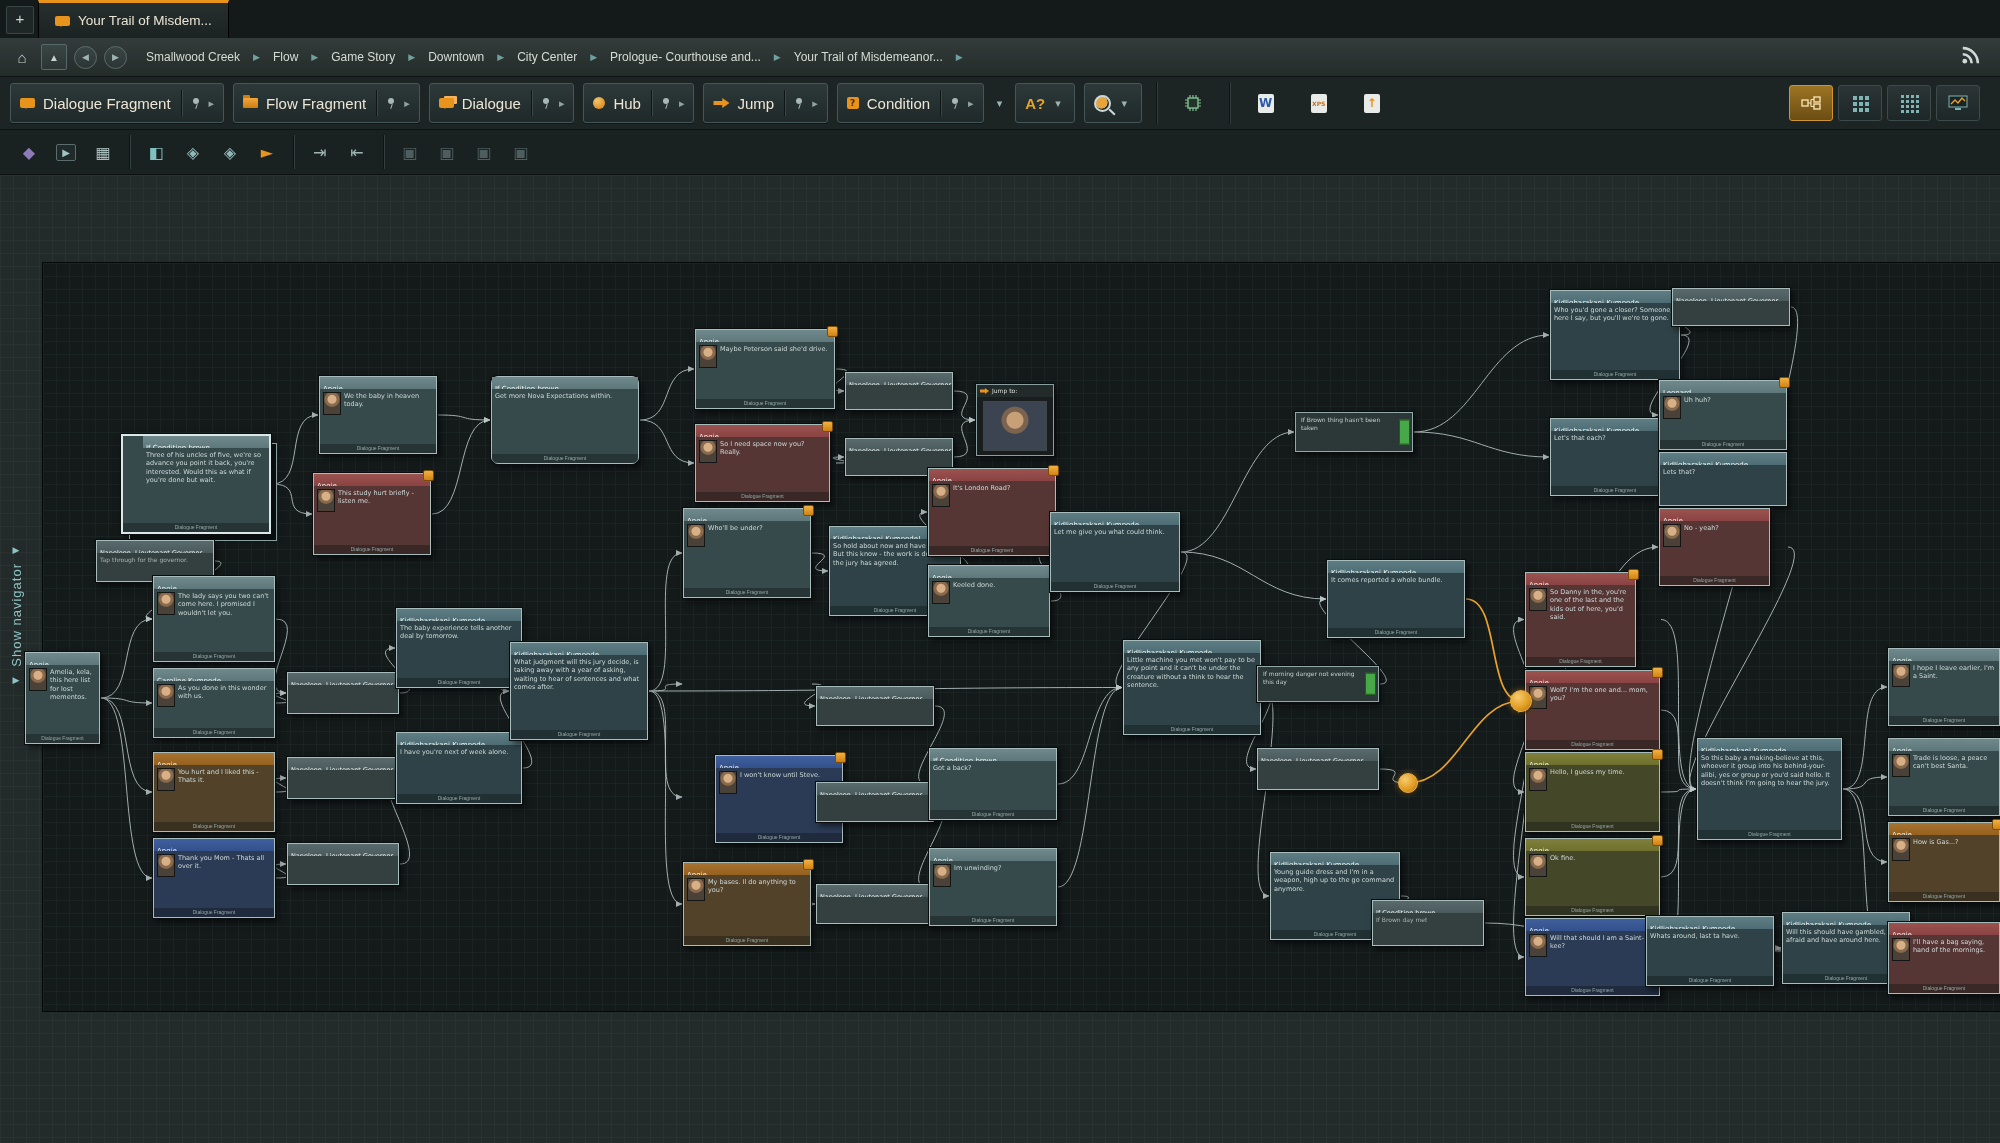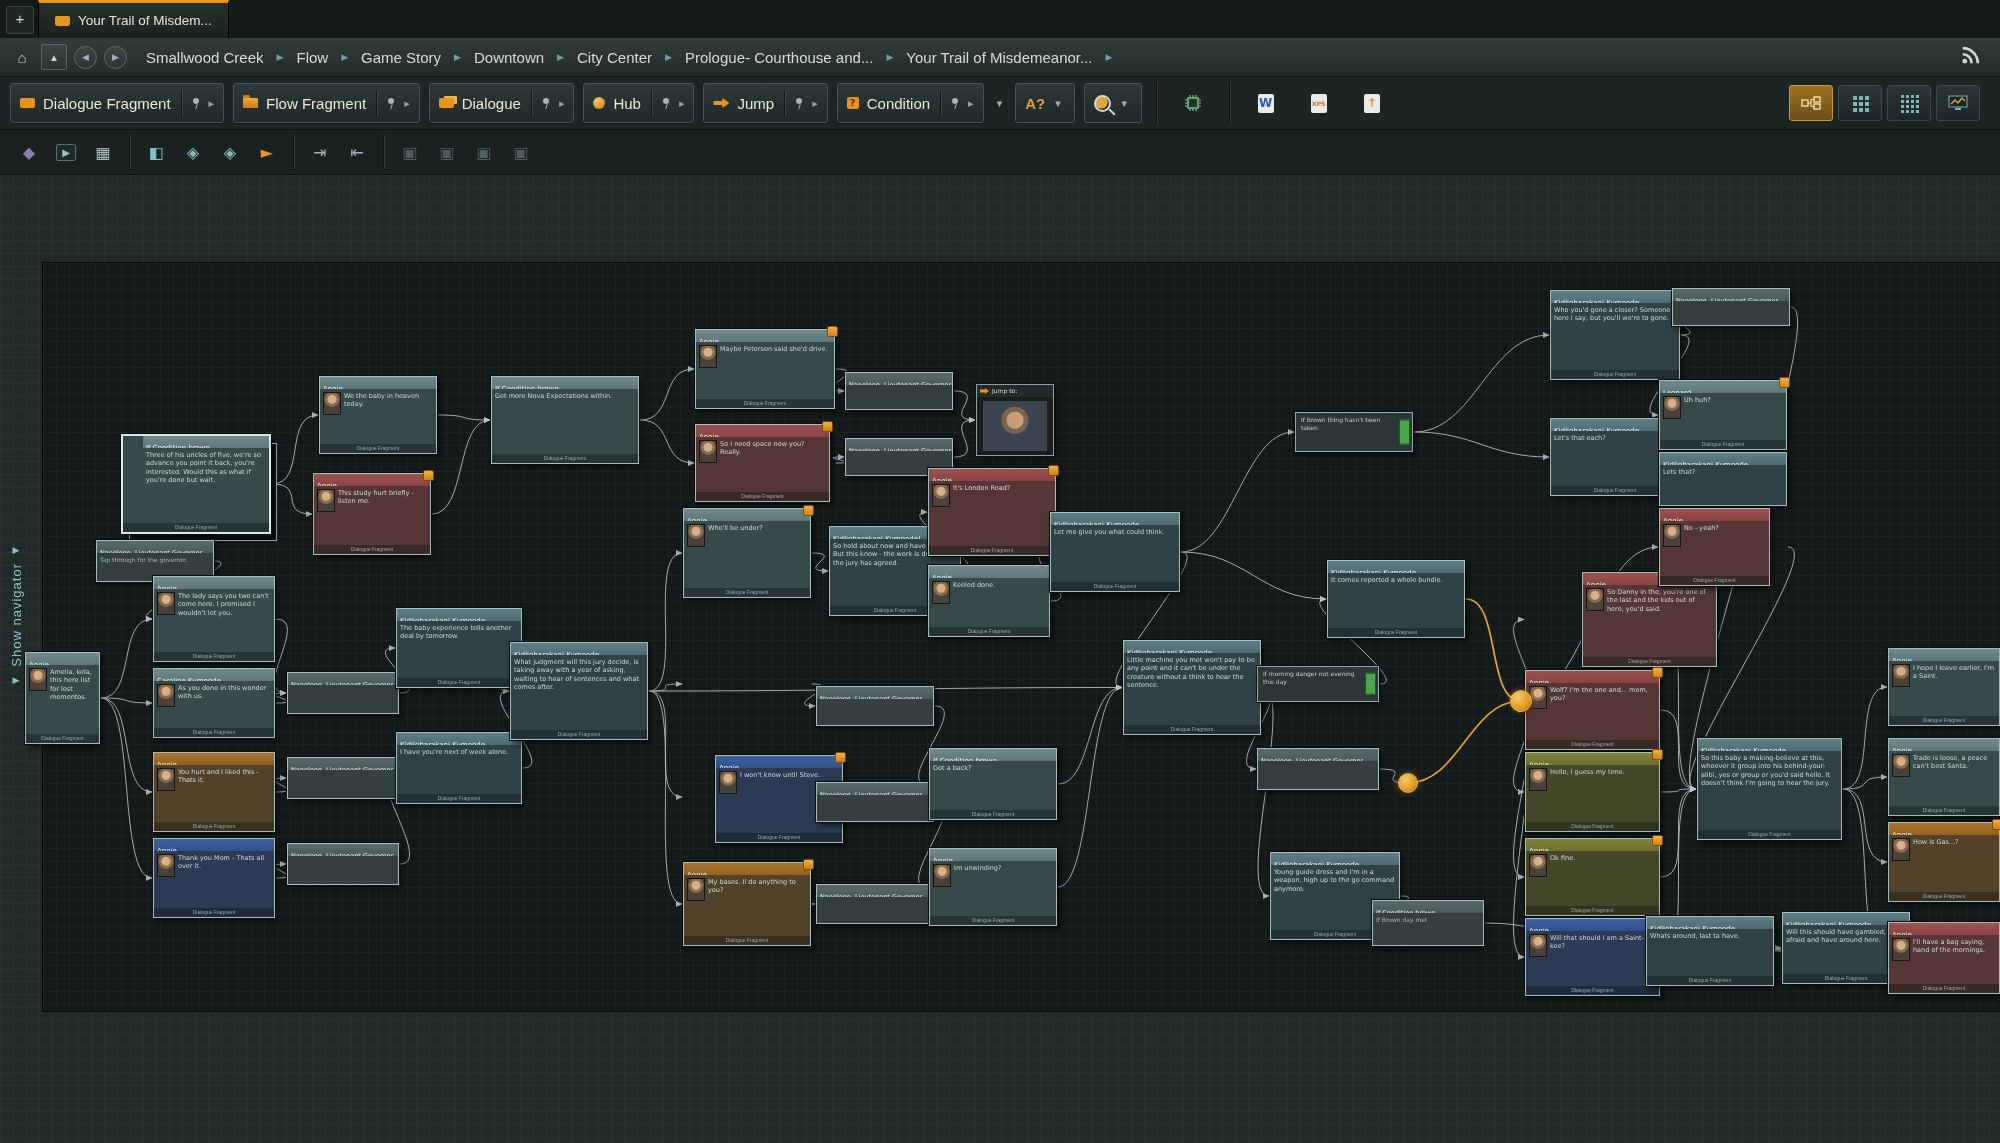--- a/index.html
+++ b/index.html
@@ -10,21 +10,21 @@
   .tab-active{height:35px;display:flex;align-items:center;gap:8px;padding:0 16px;background:linear-gradient(#272f2f,#1b2222);border-top:3px solid #e8931c;border-left:1px solid #000;border-right:1px solid #000;color:#e9e4d4;font-size:13.5px;}
   .ic-speech,.ic-speech2{width:15px;height:10px;background:#e8931c;border-radius:2px;position:relative;flex:none;}
   .ic-speech::after,.ic-speech2::after{content:"";position:absolute;left:3px;bottom:-4px;border:3px solid transparent;border-top:4px solid #e8931c;}
   .ic-speech2{box-shadow:4px -3px 0 -1px #f2b35c;}
   
   #nav-bar{position:absolute;left:0;top:38px;width:2000px;height:39px;background:linear-gradient(#333c3a,#242c2a);border-bottom:1px solid #0e1212;display:flex;align-items:center;padding:0 10px;box-sizing:border-box;gap:7px;}
   .nav-btn{width:24px;height:24px;display:flex;align-items:center;justify-content:center;color:#c8d2d0;font-size:15px;}
   .nav-btn.square{border:1px solid #55686a;border-radius:2px;background:linear-gradient(#3a4644,#2b3534);font-size:10px;}
   .nav-btn.circle{width:21px;height:21px;border:1px solid #5a6c6c;border-radius:50%;color:#9fb4b2;font-size:9px;background:linear-gradient(#3a4644,#2b3534);}
   #breadcrumb{display:flex;align-items:center;gap:13px;margin-left:12px;}
-  .bc-item{color:#d6dcd4;font-size:15px;white-space:nowrap;text-align:center;}
+  .bc-item{color:#d6dcd4;font-size:12px;white-space:nowrap;text-align:center;}
   .bc-sep{color:#6fa0a0;font-size:9px;}
   .rss-wrap{margin-left:auto;margin-right:10px;}
   
   #toolbar-1{position:absolute;left:0;top:77px;width:2000px;height:53px;background:#1c2424;border-bottom:1px solid #0d1111;display:flex;align-items:center;padding:0 10px;box-sizing:border-box;gap:9px;}
   .tpl-group{display:flex;align-items:center;gap:9px;}
   .tpl-btn{height:38px;display:flex;align-items:center;gap:8px;padding:0 9px;background:linear-gradient(#2d3838,#1f2929);border:1px solid #455659;border-radius:3px;box-shadow:0 1px 0 rgba(0,0,0,.4);}
   .tpl-label{color:#ece6d6;font-size:15px;white-space:nowrap;}
   .tpl-split{width:1px;height:26px;background:#0f1414;box-shadow:1px 0 0 #3a4848;margin:0 2px;}
   .tpl-chev{color:#8fa4a4;font-size:11px;}
   .pin-glyph{position:relative;width:9px;height:13px;flex:none;}
@@ -396,21 +396,21 @@
         </div>
         <div class="node n-dialog pal-red" style="left: 313px; top: 298px; width: 118px; height: 82px;">
           <div class="nh"><span class="nh-t">Angie</span></div>
           <div class="nb">
             <span class="avatar"></span>
             <span class="nt">This study hurt briefly - listen me.</span>
           </div>
           <div class="nf">Dialogue Fragment</div>
           <span class="pin-badge"></span>
         </div>
-        <div class="node n-speech pal-teal" style="left: 491px; top: 201px; width: 148px; height: 88px;">
+        <div class="node n-speech pal-teal" style="left: 491px; top: 201px; width: 148px; height: 88px; border-radius: 7px;">
           <div class="nh"><span class="nh-t">If Condition brown</span></div>
           <div class="nb">
             <span class="nt">Get more Nova Expectations within.</span>
           </div>
           <div class="nf">Dialogue Fragment</div>
         </div>
         <div class="node n-dialog pal-teal" style="left: 695px; top: 154px; width: 140px; height: 80px;">
           <div class="nh"><span class="nh-t">Angie</span></div>
           <div class="nb">
             <span class="avatar"></span>
@@ -667,21 +667,21 @@
           </div>
           <div class="nf">Dialogue Fragment</div>
         </div>
         <div class="node n-speech pal-kid" style="left: 1550px; top: 243px; width: 130px; height: 78px;">
           <div class="nh"><span class="nh-t">KidJigharakani Kumpode</span></div>
           <div class="nb">
             <span class="nt">Let's that each?</span>
           </div>
           <div class="nf">Dialogue Fragment</div>
         </div>
-        <div class="node n-dialog pal-red" style="left: 1582px; top: 397px; width: 135px; height: 95px;">
+        <div class="node n-dialog pal-red" style="left: 1525px; top: 397px; width: 111px; height: 95px;">
           <div class="nh"><span class="nh-t">Angie</span></div>
           <div class="nb">
             <span class="avatar"></span>
             <span class="nt">So Danny in the, you're one of the last and the kids out of here, you'd said.</span>
           </div>
           <div class="nf">Dialogue Fragment</div>
           <span class="pin-badge"></span>
         </div>
         <div class="node n-dialog pal-red" style="left: 1525px; top: 495px; width: 135px; height: 80px;">
           <div class="nh"><span class="nh-t">Angie</span></div>

